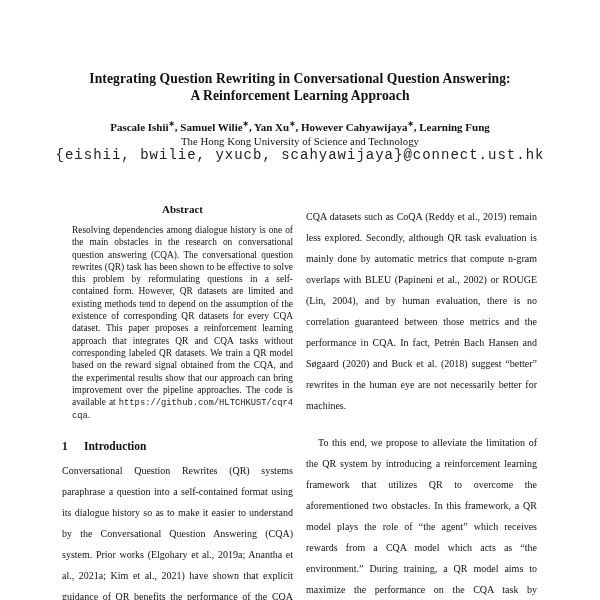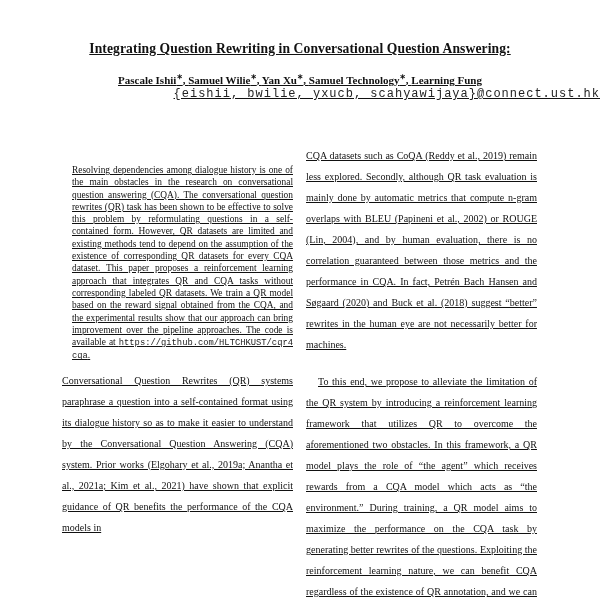--- a/index.html
+++ b/index.html
@@ -3,21 +3,21 @@
 <meta charset="utf-8">
 <style>
   * { margin: 0; padding: 0; box-sizing: border-box; }
   html, body {
     width: 600px; height: 600px;
     background: #ffffff;
     color: #111111;
     font-family: "Liberation Serif", serif;
     overflow: hidden;
   }
-  .page { width: 600px; height: 600px; padding-top: 40px; text-decoration: underline; }
+  .page { width: 600px; height: 600px; padding-top: 70px; }
 
   
   .titleblock { text-align: center; }
   .title-line {
     font-weight: bold;
     font-size: 13.6px;
     line-height: 17px;
     letter-spacing: 0.1px;
   }
   .authors {
@@ -28,44 +28,43 @@
   }
   .authors sup { font-size: 7.5px; vertical-align: super; line-height: 0; }
   .affiliation {
     margin-top: 1px;
     font-size: 10.8px;
     line-height: 13px;
   }
   .email {
     margin-top: 1px;
     font-family: "Liberation Mono", monospace;
-    font-size: 12px;
+    font-size: 14px;
     letter-spacing: 1px;
     line-height: 13px;
     color: #222;
-    text-align: right;
   }
 
   
   .columns {
     display: flex;
     gap: 13px;
     margin: 41px 63px 0 62px;
   }
   .col { flex: 1 1 0; min-width: 0; }
 
   .abstract { margin-left: 10px; }
   .abstract-heading {
     text-align: center;
     font-weight: bold;
     font-size: 11px;
     line-height: 12px;
   }
   .abstract-body {
-    margin-top: 22px;
+    margin-top: 9px;
     font-size: 9.4px;
     line-height: 12.3px;
     text-align: justify;
   }
   .mono-link {
     font-family: "Liberation Mono", monospace;
     font-size: 8.8px;
     color: #222;
     text-decoration: none;
     word-break: break-all;
@@ -88,35 +87,39 @@
   .col-right .body-par.first { margin-top: 3px; }
   .body-par.indented { margin-top: 16px; text-indent: 12px; }
 </style>
 </head>
 <body>
 
 <div class="page">
 
   <div class="titleblock">
     <div class="title-line">Integrating Question Rewriting in Conversational Question Answering:</div>
+    <div class="title-line">A Reinforcement Learning Approach</div>
 
     <div class="authors">
-      <span class="author"><span>Pascale Ishii</span><sup>∗</sup><span>, </span></span><span class="author"><span>Samuel Wilie</span><sup>∗</sup><span>, </span></span><span class="author"><span>Yan Xu</span><sup>∗</sup><span>, </span></span><span class="author"><span>Samuel Technology</span><sup>∗</sup><span>, </span></span><span class="author"><span>Learning Fung</span><sup></sup></span>
+      <span class="author"><span>Pascale Ishii</span><sup>∗</sup><span>, </span></span><span class="author"><span>Samuel Wilie</span><sup>∗</sup><span>, </span></span><span class="author"><span>Yan Xu</span><sup>∗</sup><span>, </span></span><span class="author"><span>However Cahyawijaya</span><sup>∗</sup><span>, </span></span><span class="author"><span>Learning Fung</span><sup></sup></span>
     </div>
 
+    <div class="affiliation">The Hong Kong University of Science and Technology</div>
     <div class="email">{eishii, bwilie, yxucb, scahyawijaya}@connect.ust.hk</div>
   </div>
 
   <div class="columns">
 
     <div class="col col-left">
       <div class="abstract">
+        <div class="abstract-heading">Abstract</div>
         <p class="abstract-body"><span>Resolving dependencies among dialogue history is one of the main obstacles in the research on conversational question answering (CQA). The conversational question rewrites (QR) task has been shown to be effective to solve this problem by reformulating questions in a self-contained form. However, QR datasets are limited and existing methods tend to depend on the assumption of the existence of corresponding QR datasets for every CQA dataset. This paper proposes a reinforcement learning approach that integrates QR and CQA tasks without corresponding labeled QR datasets. We train a QR model based on the reward signal obtained from the CQA, and the experimental results show that our approach can bring improvement over the pipeline approaches. The code is available at </span><a href="#" class="mono-link">https://github.com/HLTCHKUST/cqr4cqa</a><span>.</span></p>
       </div>
 
+      <h2 class="section-heading"><span class="secnum">1</span><span>Introduction</span></h2>
 
       <p class="body-par">Conversational Question Rewrites (QR) systems paraphrase a question into a self-contained format using its dialogue history so as to make it easier to understand by the Conversational Question Answering (CQA) system.  Prior works (Elgohary et al., 2019a; Anantha et al., 2021a; Kim et al., 2021) have shown that explicit guidance of QR benefits the performance of the CQA models in</p>
     </div>
 
     <div class="col col-right">
       <p class="body-par first">CQA datasets such as CoQA (Reddy et al., 2019) remain less explored.  Secondly, although QR task evaluation is mainly done by automatic metrics that compute n-gram overlaps with BLEU (Papineni et al., 2002) or ROUGE (Lin, 2004), and by human evaluation, there is no correlation guaranteed between those metrics and the performance in CQA. In fact, Petrén Bach Hansen and Søgaard (2020) and Buck et al. (2018) suggest “better” rewrites in the human eye are not necessarily better for machines.</p>
       <p class="body-par indented">To this end, we propose to alleviate the limitation of the QR system by introducing a reinforcement learning framework that utilizes QR to overcome the aforementioned two obstacles.  In this framework, a QR model plays the role of “the agent” which receives rewards from a CQA model which acts as “the environment.” During training, a QR model aims to maximize the performance on the CQA task by generating better rewrites of the questions. Exploiting the reinforcement learning nature, we can benefit CQA regardless of the existence of QR annotation, and we can ensure that QR contributes to the final objective of improving CQA. Experimental results show that our framework successfully improves the CQA performance by 4.1 to 8.6 F1 score on CoQA and 4.7 to 9.2 F1 on QuAC compared to the pipeline baselines that combine a QR model and a QA model.</p>
     </div>
 
   </div>

